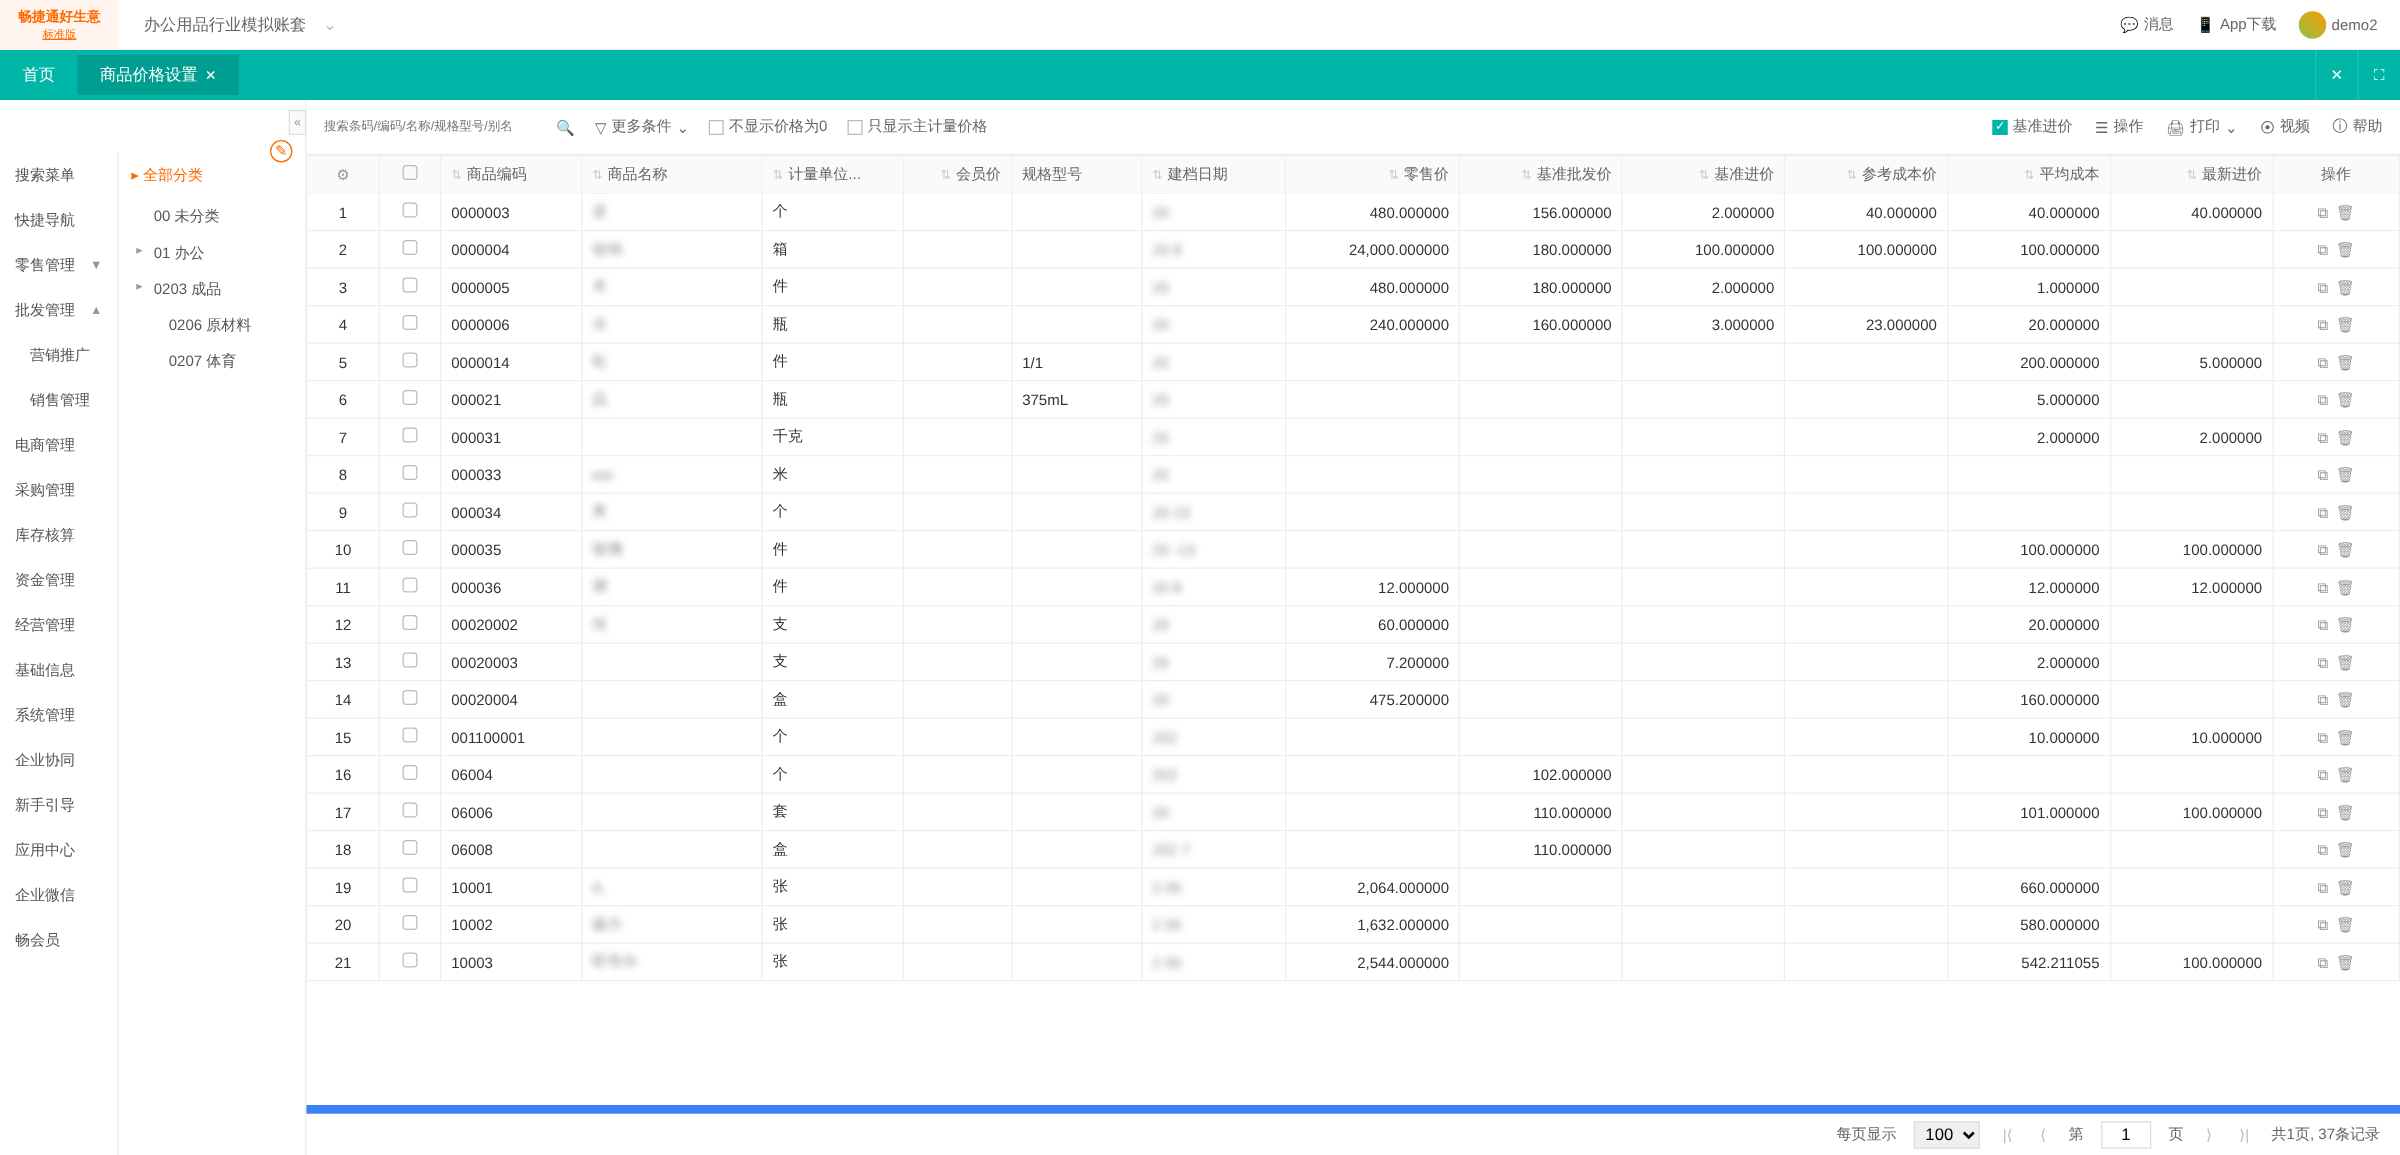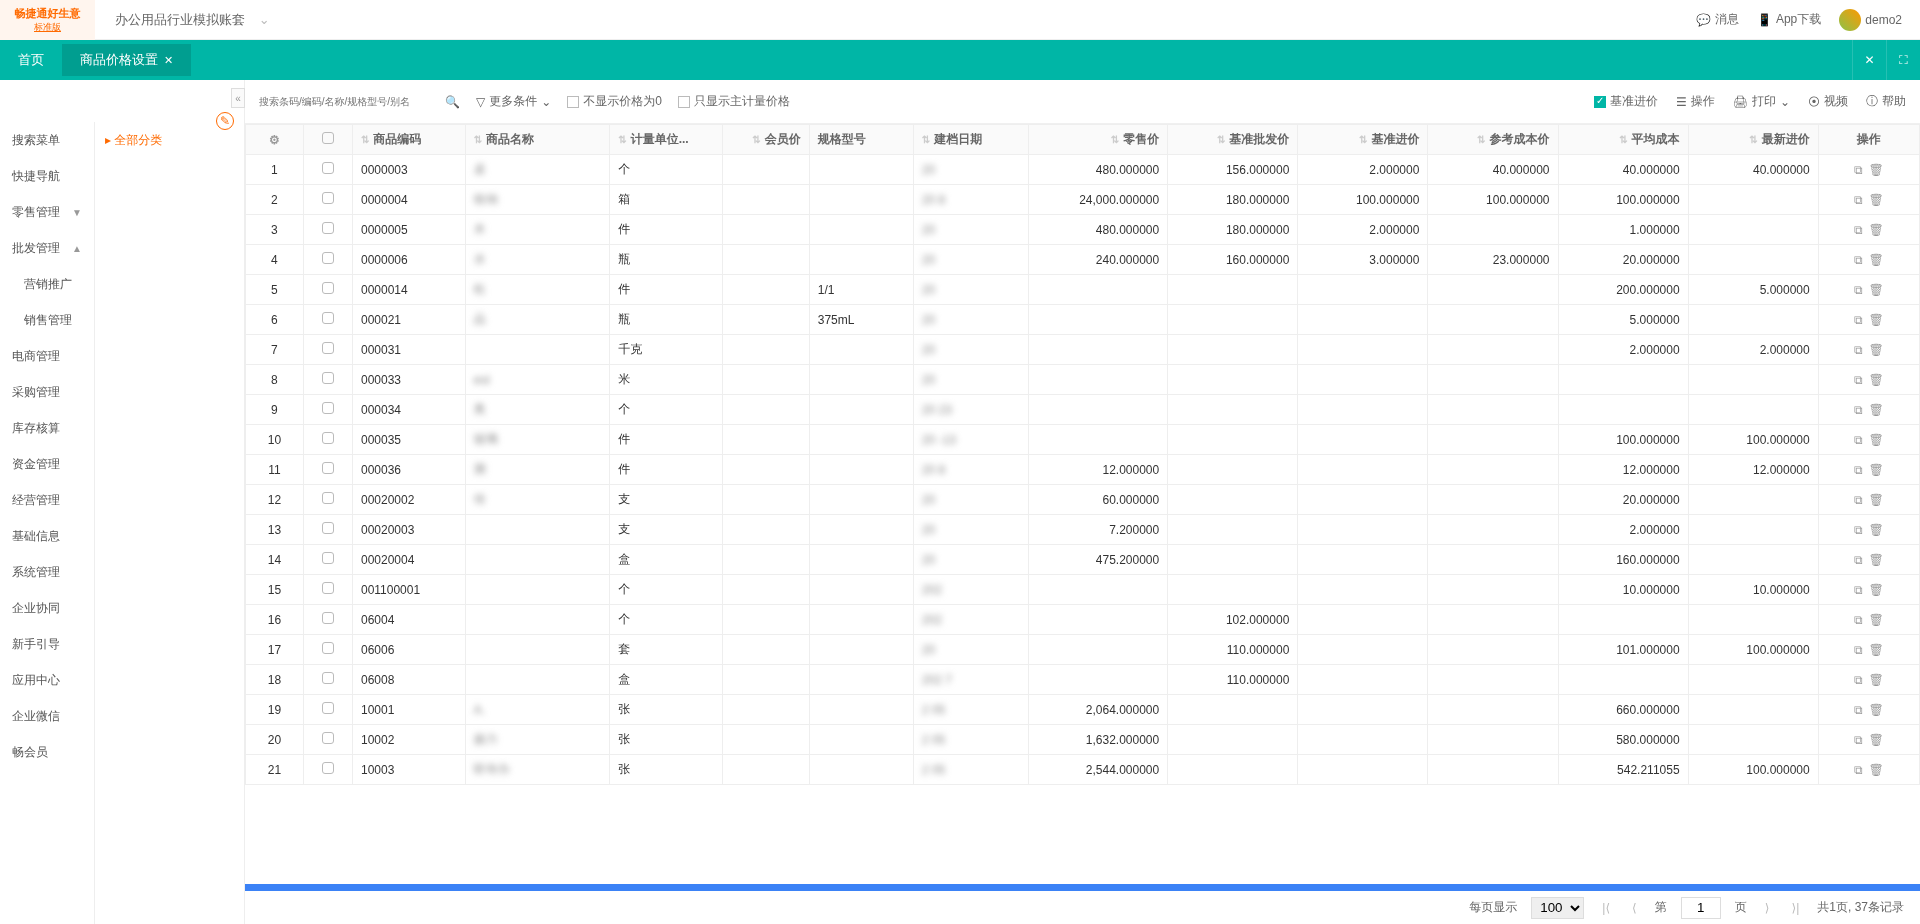--- a/index.html
+++ b/index.html
@@ -37,21 +37,21 @@
 .more-cond { display: flex; align-items: center; gap: 4px; color: #666; cursor: pointer; }
 .chk { display: flex; align-items: center; gap: 4px; color: #666; cursor: pointer; }
 .chkbox { width: 12px; height: 12px; border: 1px solid #bbb; display: inline-block; }
 .chkbox.on { background: #00b6a6; border-color: #00b6a6; position: relative; }
 .chkbox.on::after { content: "✓"; color: #fff; font-size: 10px; position: absolute; top: -2px; left: 1px; }
 .toolbar-right { margin-left: auto; display: flex; gap: 18px; color: #666; }
 .tr-item { display: flex; align-items: center; gap: 4px; cursor: pointer; }
 .table-wrap { flex: 1; overflow: auto; }
 table { border-collapse: collapse; width: 100%; table-layout: fixed; }
 th, td { border: 1px solid #eee; padding: 6px 8px; font-size: 12px; text-align: left; white-space: nowrap; overflow: hidden; text-overflow: ellipsis; }
-th { background: #fafafa; color: #666; font-weight: bold; position: sticky; top: 0; }
+th { background: #fafafa; color: #666; font-weight: normal; position: sticky; top: 0; }
 td.num, th.num { text-align: right; }
 td.ctr, th.ctr { text-align: center; }
 .row-chk { width: 12px; height: 12px; border: 1px solid #bbb; border-radius: 3px; display: inline-block; }
 .row-act { color: #999; display: flex; gap: 6px; justify-content: center; }
 .row-act span { cursor: pointer; }
 .obscure { filter: blur(3px); color: #888; }
 .footer { height: 40px; border-top: 7px solid #3b82f6; display: flex; align-items: center; justify-content: flex-end; padding: 0 16px; gap: 14px; color: #666; }
 .pg-input { width: 40px; height: 22px; border: 1px solid #ddd; text-align: center; }
 .pg-sel { height: 22px; border: 1px solid #ddd; padding: 0 4px; }
 .pg-btn { color: #bbb; cursor: pointer; padding: 0 4px; }
@@ -158,20 +158,27 @@
       <div class="sb-item">
         <span>畅会员</span>
       </div>
     </div>
 
   <div class="category-panel">
     <div class="cat-header">
       <span style="cursor:pointer;margin-top:40px;">▸ <span>全部分类</span></span>
       <span class="ico">✎</span>
     </div>
+    <div id="cat-list">
+        <div class="cat-item">00 未分类</div>
+        <div class="cat-item has-child">01 办公</div>
+        <div class="cat-item has-child">0203 成品</div>
+        <div class="cat-item sub">0206 原材料</div>
+        <div class="cat-item sub">0207 体育</div>
+      </div>
     <div class="collapse-handle">«</div>
   </div>
 
   <div class="content">
     <div class="toolbar">
       <div class="search-wrap">
         <input class="search-input" placeholder="搜索条码/编码/名称/规格型号/别名" style="">
         <span style="color:#ff6a00;">🔍</span>
       </div>
       <div class="more-cond">

